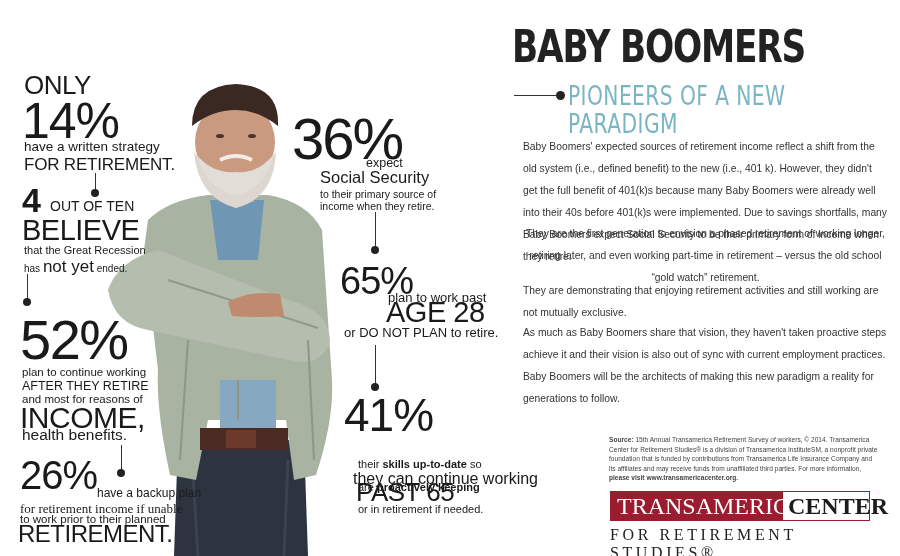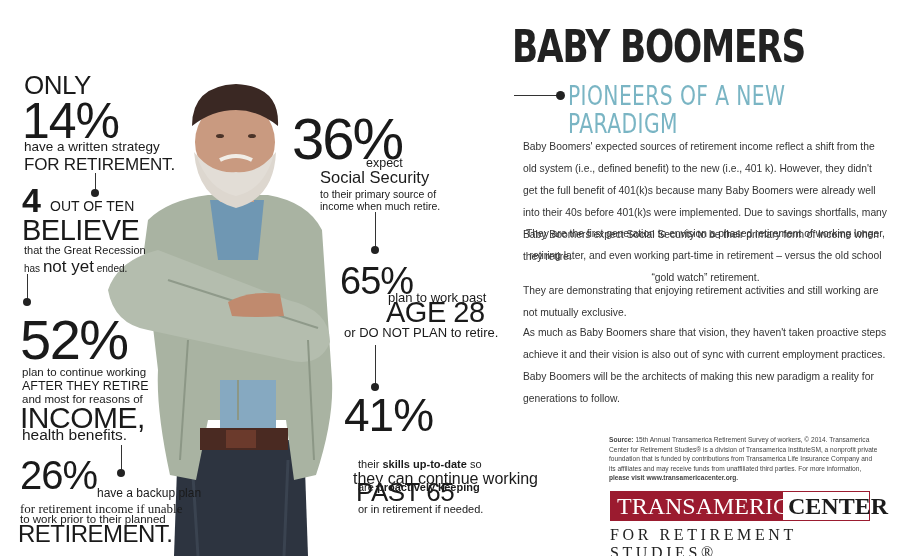--- a/index.html
+++ b/index.html
@@ -146,21 +146,21 @@
 <div class="abs s26-num">26%</div>
 <div class="abs s26-l0">have a backup plan</div>
 <div class="abs s26-l1">for retirement income if unable</div>
 <div class="abs s26-l2">to work prior to their planned</div>
 <div class="abs s26-l3">RETIREMENT.</div>
 
 <div class="abs s36-num">36%</div>
 <div class="abs s36-l1">expect</div>
 <div class="abs s36-l2">Social Security</div>
 <div class="abs s36-l3">to their primary source of</div>
-<div class="abs s36-l4">income when much retire.</div>
+<div class="abs s36-l4">income when they retire.</div>
 <div class="line" style="left:375px; top:212px; height:36px;"></div>
 <div class="dot" style="left:371px; top:246px;"></div>
 
 <div class="abs s65-num">65%</div>
 <div class="abs s65-l1">plan to work past</div>
 <div class="abs s65-l2">AGE 28</div>
 <div class="abs s65-l3">or DO NOT PLAN to retire.</div>
 <div class="line" style="left:375px; top:345px; height:40px;"></div>
 <div class="dot" style="left:371px; top:383px;"></div>
 

